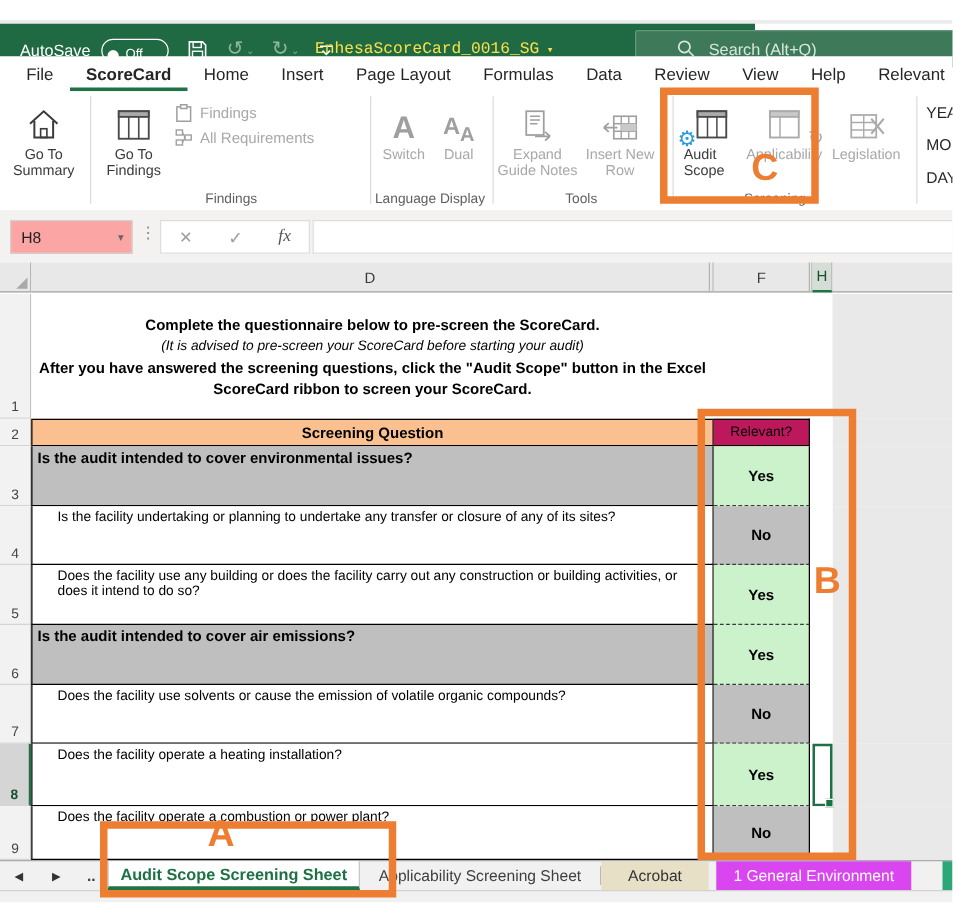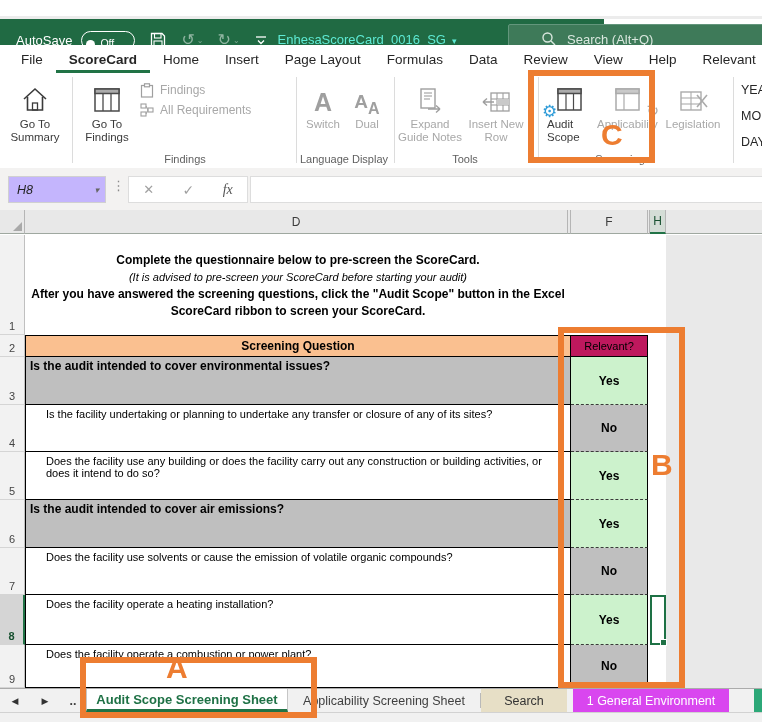--- a/index.html
+++ b/index.html
@@ -13,21 +13,21 @@
   .autosave-label{margin-left:16px;font-size:13px;}
   .toggle{margin-left:9px;width:44px;height:17px;border:1.5px solid #fff;border-radius:10px;
           display:flex;align-items:flex-end;padding:0 4px;cursor:default;}
   .toggle .knob{width:9px;height:9px;background:#fff;border-radius:50%;}
   .toggle .state{font-size:10.5px;margin-left:5px;color:#fff;}
   .tb-ic{margin-left:14px;display:flex;align-items:center;}
   .dim{opacity:.5;}
   .tb-glyph{font-size:16px;line-height:16px;}
   .tiny-caret{font-size:8px;margin-left:2px;opacity:.8;}
   .doc-title{position:absolute;left:252px;top:50%;transform:translateY(-50%);width:230px;
-             text-align:center;font-size:13px;color:#5eead4;white-space:nowrap;}
+             font-size:13px;color:#fde047;white-space:nowrap;font-family:Liberation Mono, monospace;}
   .doc-caret{font-size:9px;margin-left:6px;}
   .searchbox{position:absolute;left:508px;top:8px;width:254px;height:28px;background:#3E7A59;
              border:1px solid #63967C;border-radius:2px;display:flex;align-items:center;color:#D9E7DE;font-size:13px;}
   .searchbox .mag{margin:0 10px 0 32px;display:flex;}
 
   
   .rtabs{position:absolute;left:0;top:45px;width:762px;height:28px;background:#fff;display:flex;
          align-items:stretch;padding-left:8px;font-size:13.5px;color:#262626;}
   .rtab{padding:0 13px;display:flex;align-items:center;cursor:default;}
   .rtab.active{font-weight:bold;border-bottom:3px solid #217346;padding-top:3px;}
@@ -44,22 +44,22 @@
   .small-item{display:flex;align-items:center;height:20px;color:#A8A8A8;font-size:12px;cursor:default;}
   .small-item .sic{width:18px;display:flex;justify-content:center;margin-right:4px;}
   .grp-label{position:absolute;top:80px;font-size:11px;color:#5f5f5f;text-align:center;}
   .badge{position:absolute;font-size:14px;line-height:14px;}
   .cutlbl{position:absolute;left:741px;font-size:12.5px;color:#262626;white-space:nowrap;}
   .bigA{font-size:25px;font-weight:bold;color:#9f9f9f;line-height:26px;}
   .bigA2{font-size:16px;font-weight:bold;color:#9f9f9f;}
 
   
   .fbar{position:absolute;left:0;top:168px;width:762px;height:42px;background:#F3F2F1;}
-  .namebox{position:absolute;left:8px;top:8px;width:96px;height:25px;background:#c4b5fd;border:1px solid #D0D0D0;
-           display:flex;align-items:center;font-size:12.5px;color:#222;font-style:italic;}
+  .namebox{position:absolute;left:8px;top:8px;width:96px;height:25px;background:#fca5a5;border:1px solid #D0D0D0;
+           display:flex;align-items:center;font-size:12.5px;color:#222;}
   .namebox .nm{padding-left:8px;}
   .namebox .nb-caret{margin-left:auto;margin-right:6px;font-size:9px;color:#666;}
   .fdots{position:absolute;left:112px;top:10px;color:#8a8a8a;font-size:13px;}
   .fops{position:absolute;left:128px;top:8px;width:118px;height:25px;background:#fff;border:1px solid #DDDDDD;
         display:flex;align-items:center;justify-content:space-around;color:#A0A0A0;}
   .fx{font-family:"Liberation Serif",serif;font-style:italic;font-size:14px;color:#555;}
   .finput{position:absolute;left:250px;top:8px;right:0;height:25px;background:#fff;border:1px solid #DDDDDD;border-right:none;
           font-size:12px;color:#222;display:flex;align-items:center;padding-left:6px;}
 
   
@@ -464,21 +464,21 @@
   <div class="navarrow">
       <span>◀</span>
     </div>
   <div class="navarrow">
       <span>▶</span>
     </div>
   <div class="stab stab-overflow">..</div>
   <div class="stab stab-active">Audit Scope Screening Sheet</div>
   <div class="stab stab2">Applicability Screening Sheet</div>
   <div class="stab-sep"></div>
-  <div class="stab stab3">Search</div>
+  <div class="stab stab3">Acrobat</div>
   <div class="tab-gap"></div>
   <div class="stab stab4">1 General Environment</div>
   <div class="stab-sliver"></div>
 </div>
 
 <div class="statusbar"></div>
 
 <div class="callout" id="boxA"></div>
 <div class="callout" id="boxB"></div>
 <div class="callout" id="boxC"></div>

